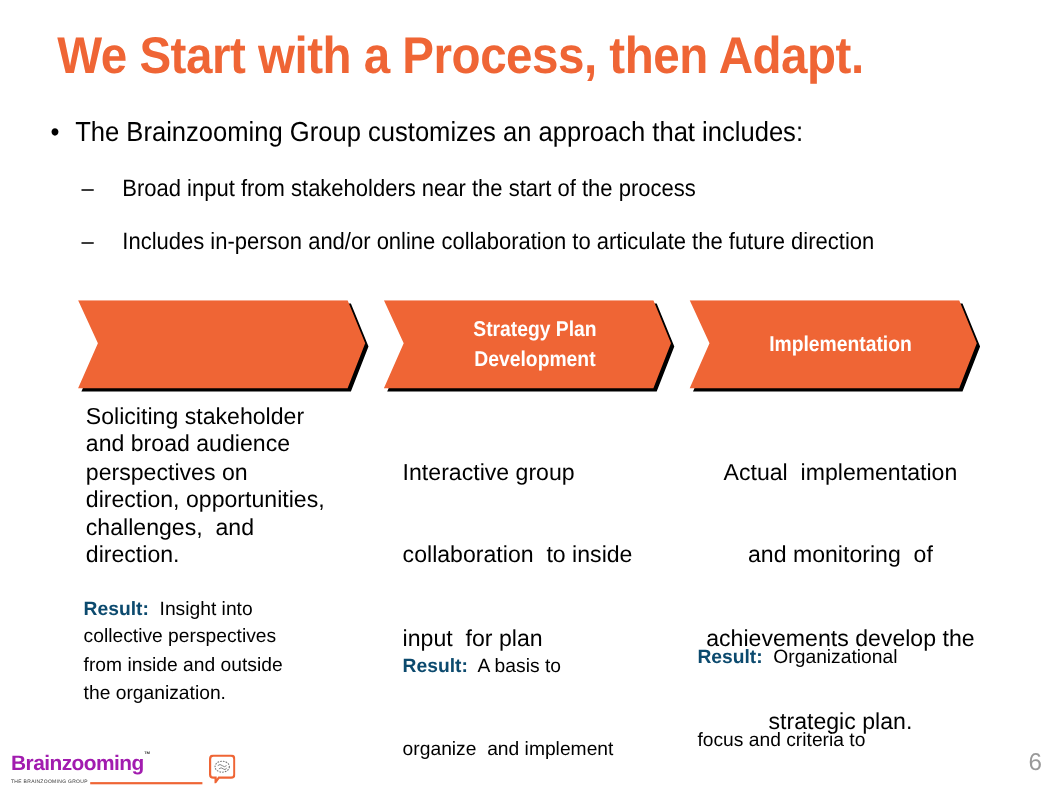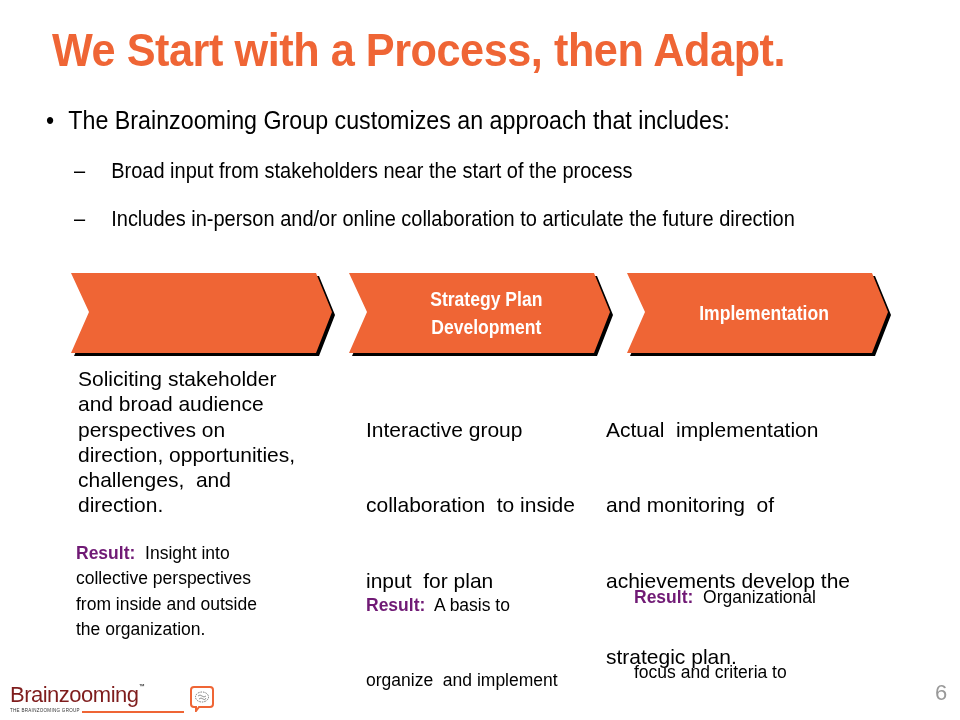--- a/index.html
+++ b/index.html
@@ -11,23 +11,23 @@
   .bullet .dot { display: inline-block; width: 24px; }
   .sub { position: absolute; left: 74px; font-size: 21.5px; white-space: nowrap; transform: scaleX(0.93); transform-origin: left top; }
   .sub .dash { display: inline-block; width: 40px; }
   .chev { position: absolute; top: 273px; width: 268px; height: 86px; }
   .chev svg { position: absolute; left: 0; top: 0; }
   .chev .lbl { position: absolute; left: 18px; top: 0; width: 242px; height: 80px; display: flex; align-items: center;
                justify-content: center; text-align: center; color: #fff; font-weight: bold; font-size: 19.5px; line-height: 28px; }
   .chev .lbl span { display: block; transform: scaleX(0.9); }
   .desc { position: absolute; font-size: 21px; line-height: 25.3px; }
   .result { position: absolute; font-size: 17.5px; line-height: 25.3px; }
-  .result .rl { color: #701a75; font-weight: bold; }
+  .result .rl { color: #0c4a6e; font-weight: bold; }
   .logo { position: absolute; left: 10px; top: 683px; }
-  .logo .word { font-size: 22px; font-weight: normal; letter-spacing: -0.5px; color: #7f1d1d; line-height: 24px; }
+  .logo .word { font-size: 19px; font-weight: bold; letter-spacing: -0.5px; color: #a21caf; line-height: 24px; }
   .logo .tm { font-size: 6px; vertical-align: top; }
   .logo .tag { font-size: 4.5px; color: #333; letter-spacing: 0.3px; position: absolute; left: 0; top: 25px; white-space: nowrap; }
   .logo .uline { position: absolute; left: 72px; top: 28px; width: 102px; height: 2px; background: #ef6535; }
   .logo .brain { position: absolute; left: 180px; top: 3px; }
   .pagenum { position: absolute; left: 935px; top: 680px; font-size: 22px; color: #999; }
 </style>
 </head>
 <body>
 
 <div>
@@ -96,21 +96,21 @@
     <div>input  for plan</div>
     
     
   </div>
   <div class="result" style="left:366px; top:542px; white-space:pre;">
     <div><span class="rl">Result:</span><span>  A basis to</span></div>
     <div>organize  and implement</div>
     
   </div>
 
-  <div class="desc" style="left:606px; top:366px; white-space:pre;">
+  <div class="desc" style="left:642px; top:366px; white-space:pre;text-align:center;">
     <div>Actual  implementation</div>
     <div>and monitoring  of</div>
     <div>achievements develop the</div>
     <div>strategic plan.</div>
   </div>
   <div class="result" style="left:634px; top:534px; white-space:pre;">
     <div><span class="rl">Result:</span><span>  Organizational</span></div>
     <div>focus and criteria to</div>
     
     

